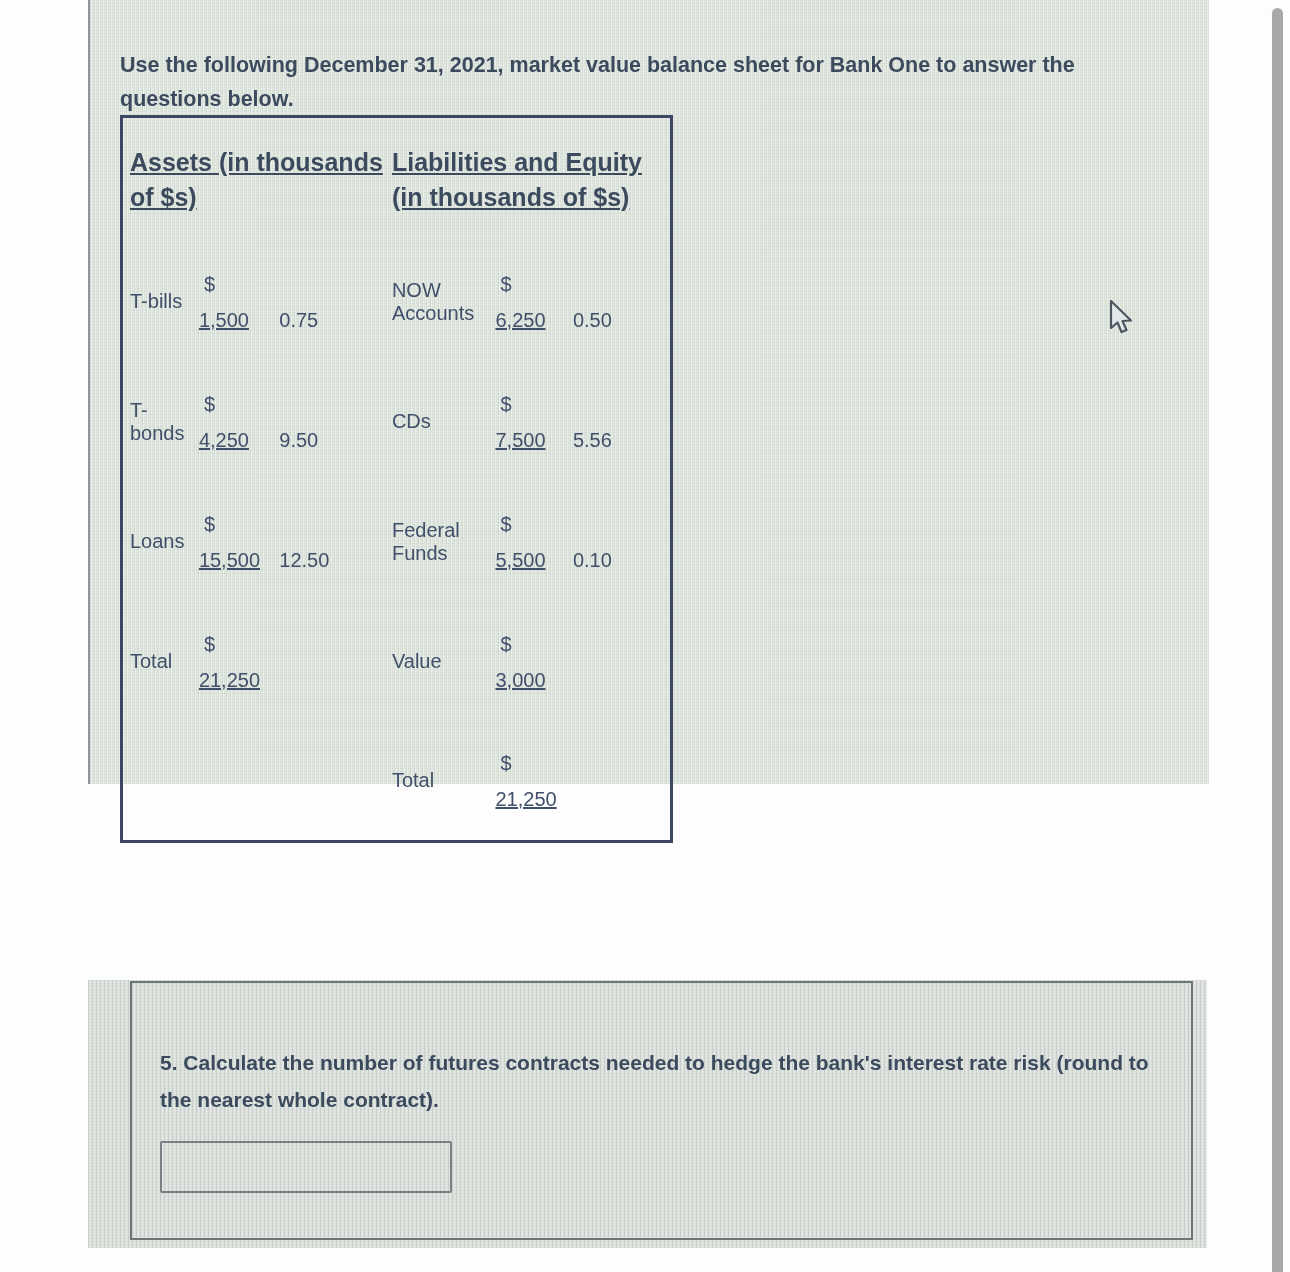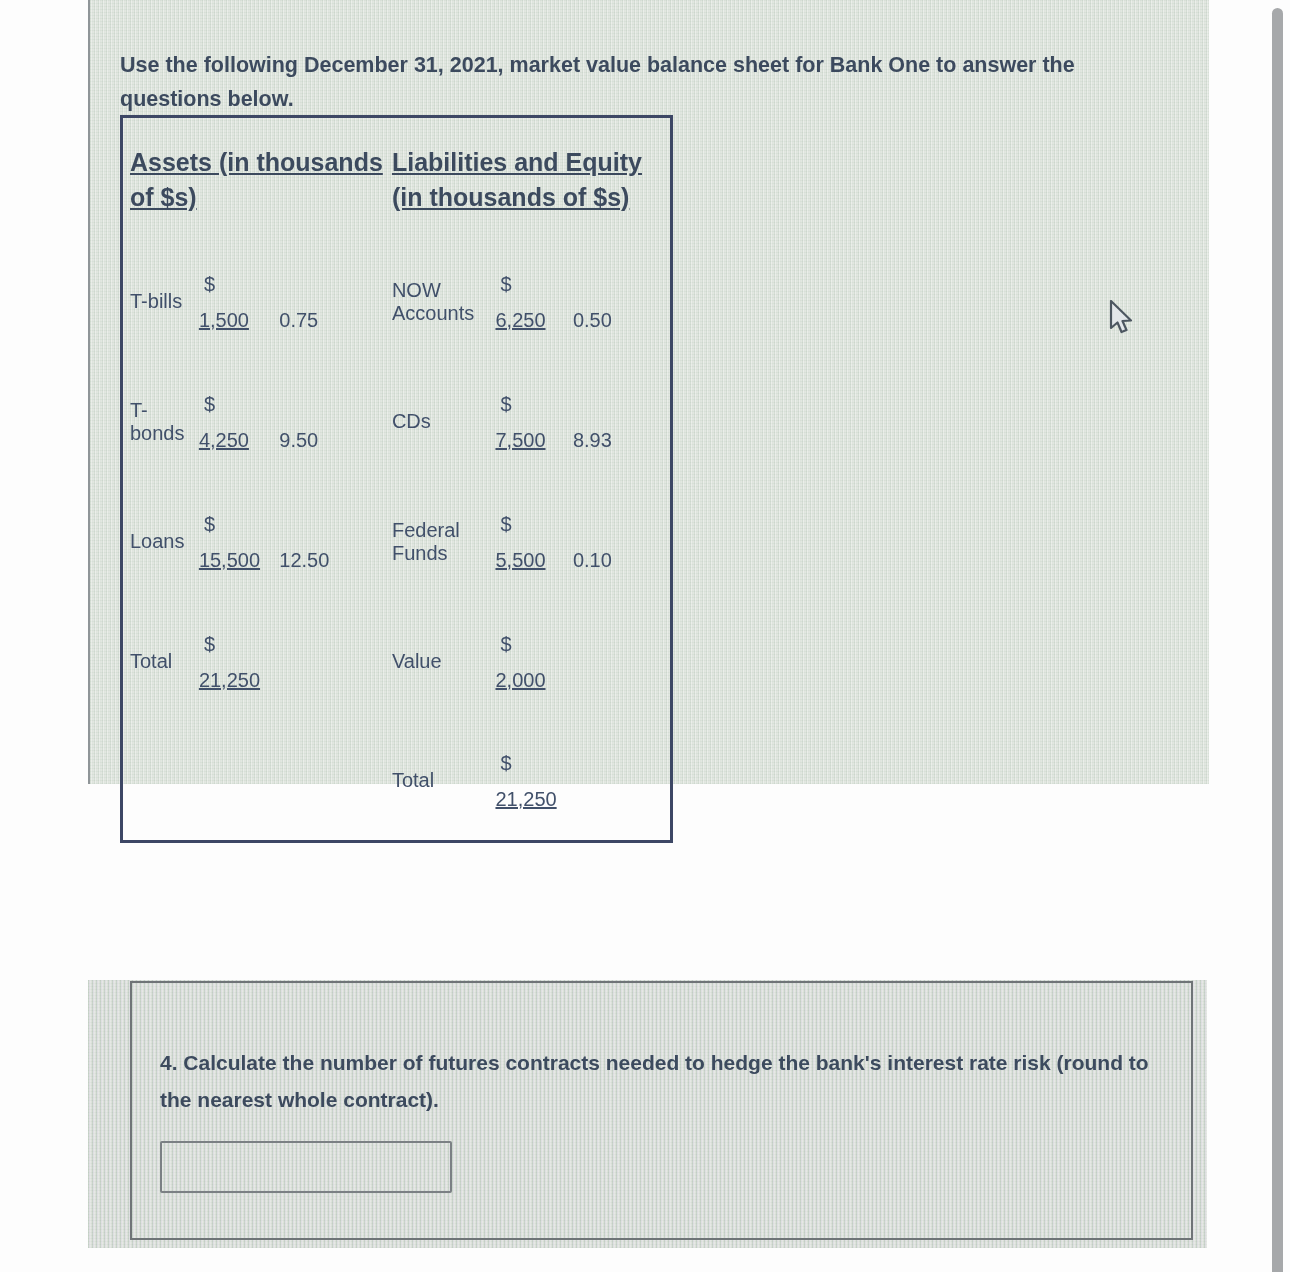--- a/index.html
+++ b/index.html
@@ -124,21 +124,21 @@
       </td>
       <td class="dur">
             <span class="dv">9.50</span>
           </td>
       <td class="lbl">CDs</td>
       <td class="val">
         <span class="sym">$</span>
         <span class="amt">7,500</span>
       </td>
       <td class="dur">
-            <span class="dv">8.93</span>
+            <span class="dv">5.56</span>
           </td>
     </tr>
 
     <tr class="r">
       <td class="lbl">Loans</td>
       <td class="val">
         <span class="sym">$</span>
         <span class="amt">15,500</span>
       </td>
       <td class="dur">
@@ -159,21 +159,21 @@
       <td class="val">
         <span class="sym">$</span>
         <span class="amt">21,250</span>
       </td>
       <td class="dur">
             <span class="dv"></span>
           </td>
       <td class="lbl">Value</td>
       <td class="val">
         <span class="sym">$</span>
-        <span class="amt">2,000</span>
+        <span class="amt">3,000</span>
       </td>
       <td class="dur">
             <span class="dv"></span>
           </td>
     </tr>
 
     <tr class="r">
       <td class="lbl"></td>
       <td class="val">
         <span class="sym"></span>
@@ -190,21 +190,21 @@
       <td class="dur">
             <span class="dv"></span>
           </td>
     </tr>
     </tbody>
   </table>
 </div>
 
 <div class="answer-panel texture2">
   <div class="answer-box">
-    <p class="question">4. Calculate the number of futures contracts needed to hedge the bank's interest rate risk (round to the nearest whole contract).</p>
+    <p class="question">5. Calculate the number of futures contracts needed to hedge the bank's interest rate risk (round to the nearest whole contract).</p>
     <input class="answer-input" type="text" value="" style="">
   </div>
 </div>
 
 <div class="scrollbar-thumb"></div>
 
 <svg class="cursor" viewBox="0 0 28 38">
   <path d="M3 1 L3 28 L9.5 22.5 L13.5 32 L18.5 30 L14.5 21 L23 20.5 Z" fill="#e3e7ea" stroke="#4d5761" stroke-width="2.2" stroke-linejoin="round"></path>
 </svg>
 

